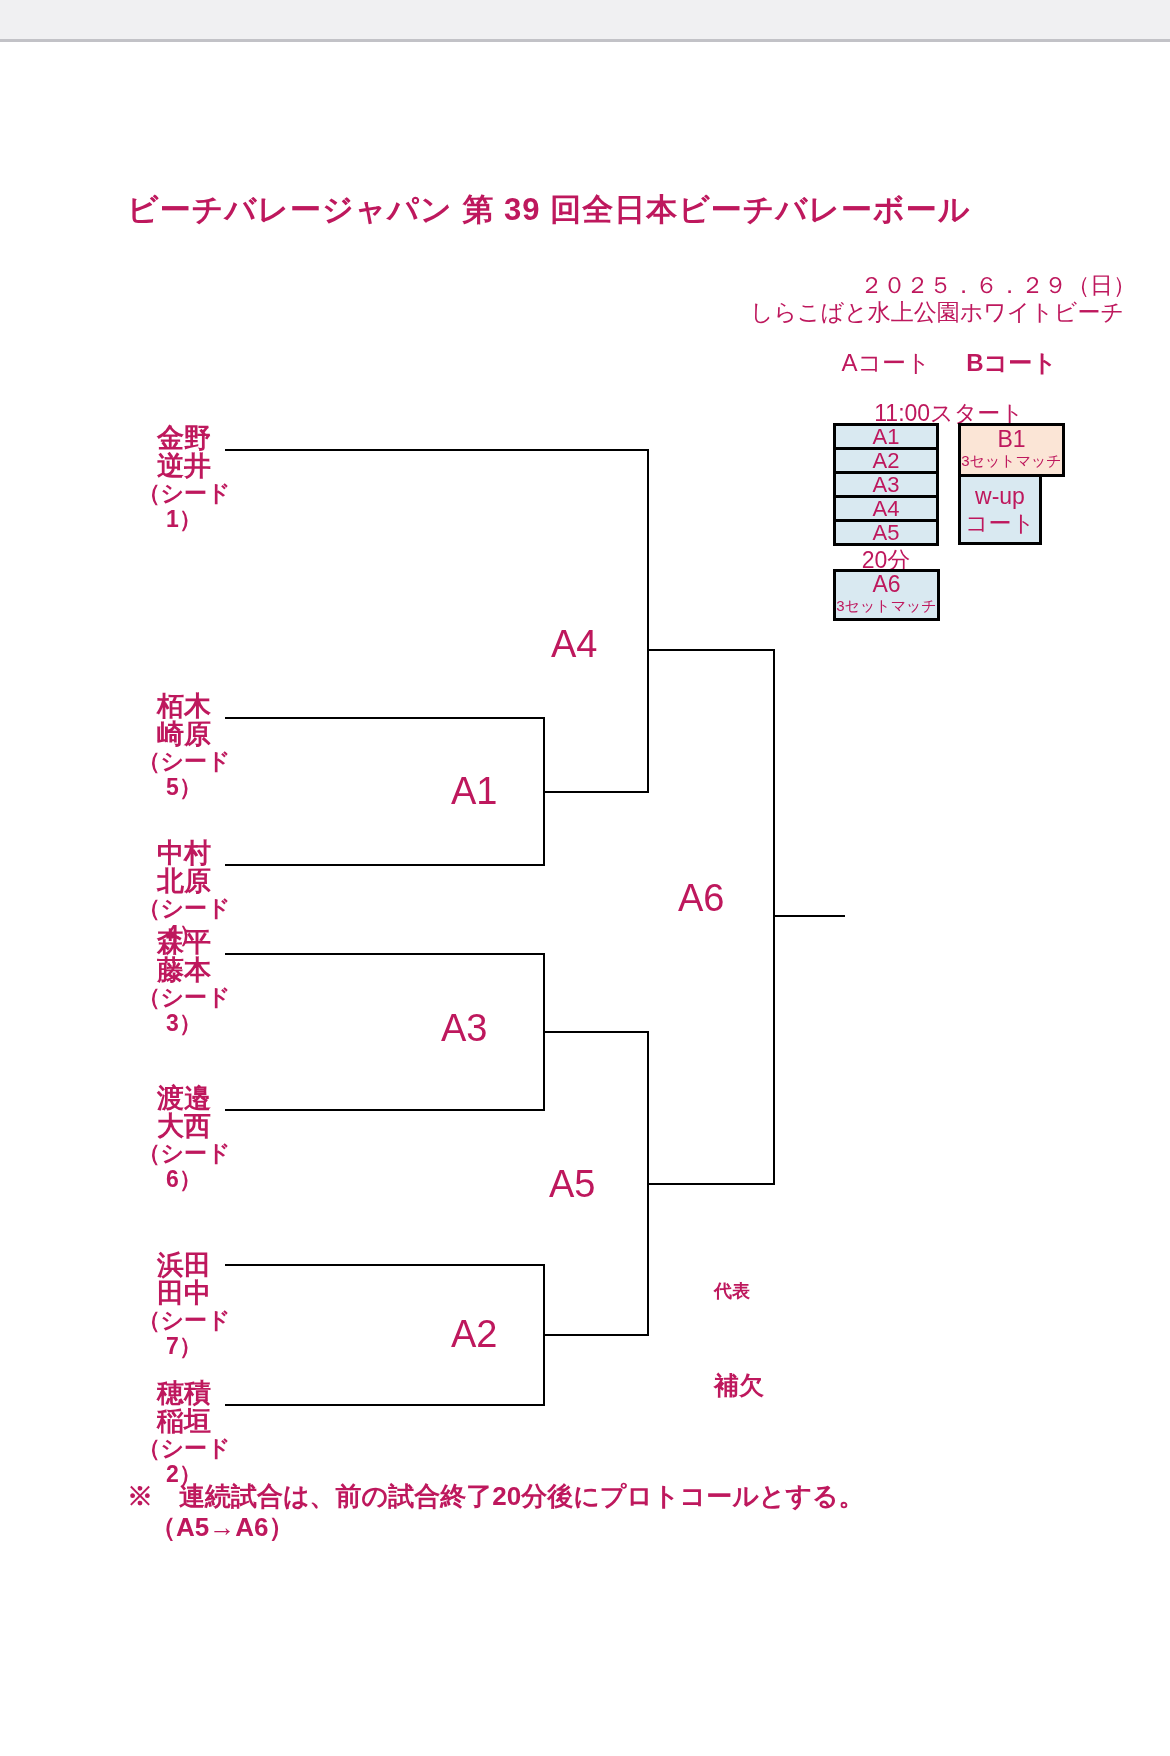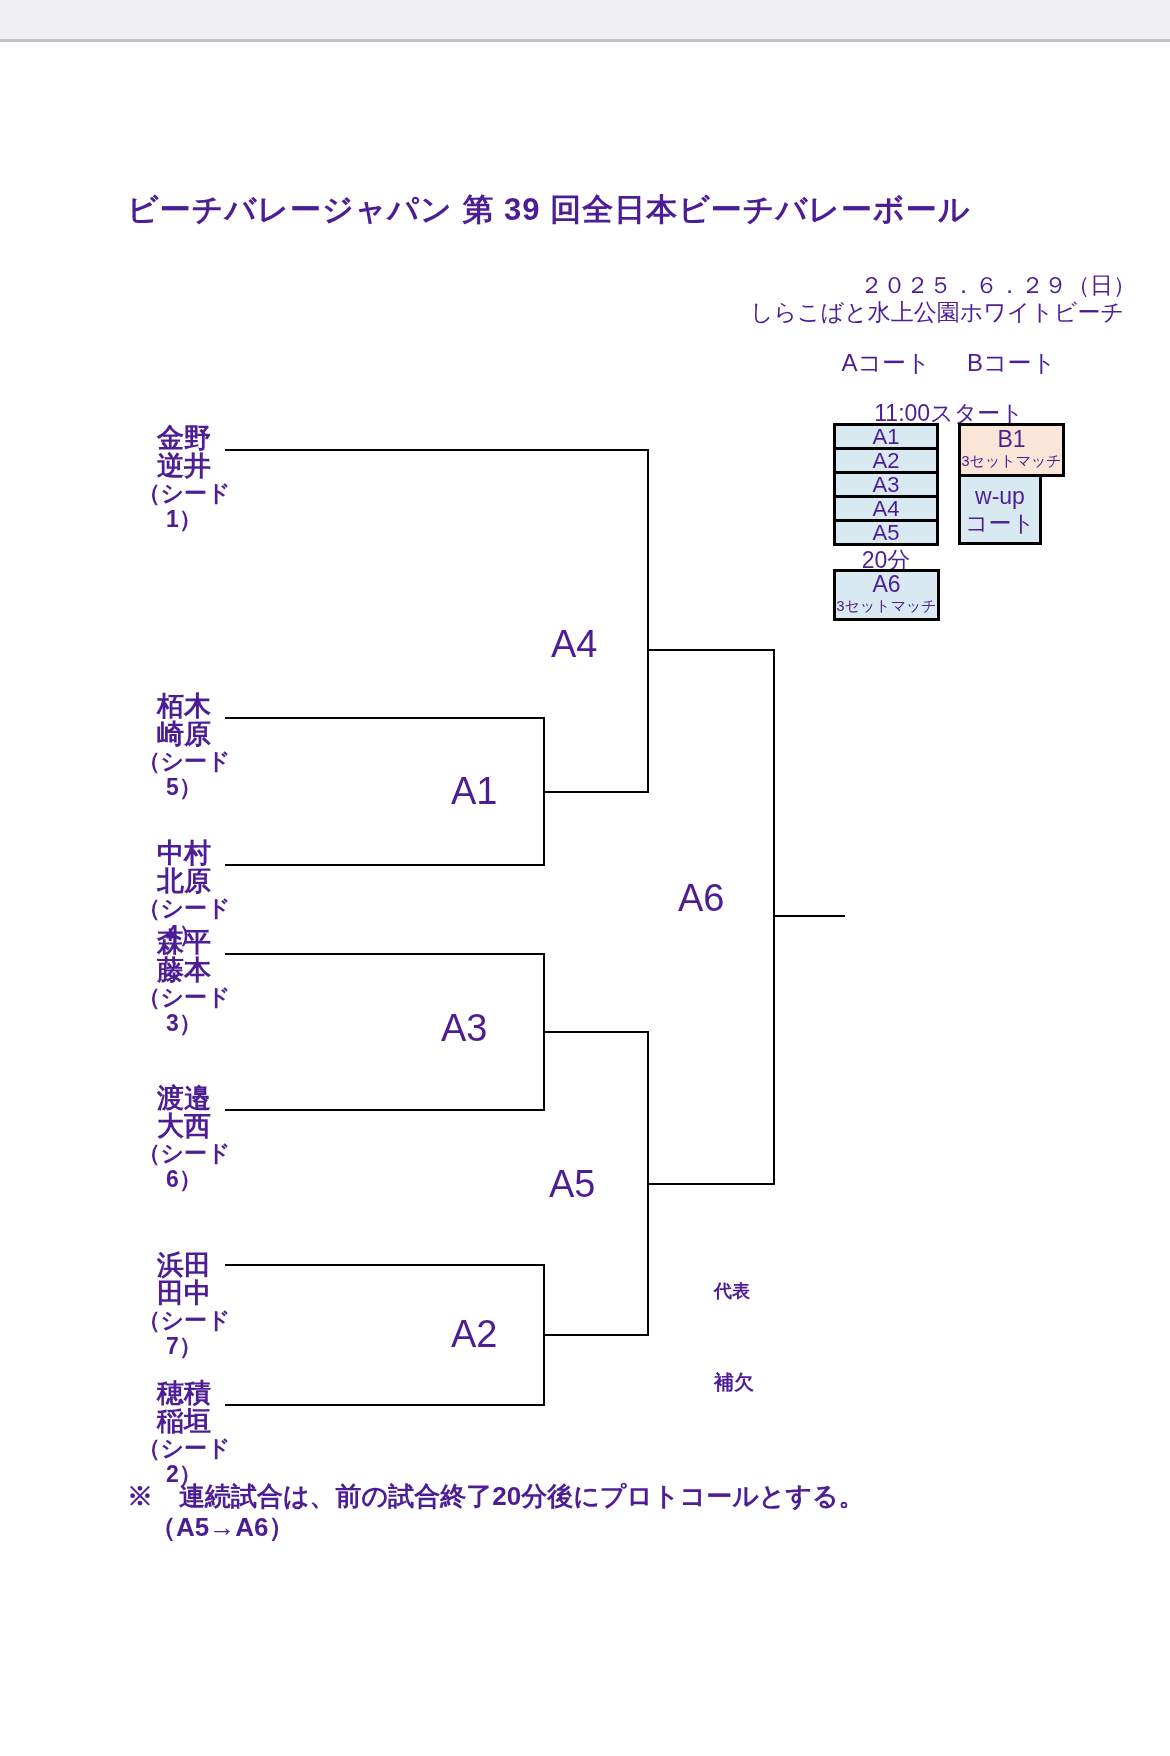--- a/index.html
+++ b/index.html
@@ -1,31 +1,31 @@
 <!DOCTYPE html>
 <html><head>
 <meta charset="utf-8">
 <style>
   html,body { margin:0; padding:0; background:#ffffff; }
   .page {
     position:relative; width:1170px; height:1756px; background:#ffffff;
-    font-family:"Liberation Sans", sans-serif; color:#4c1d95; overflow:hidden;
+    font-family:"Liberation Sans", sans-serif; color:#be185d; overflow:hidden;
   }
   .top-band { position:absolute; left:0; top:0; width:1170px; height:39px;
     background:#f0f0f2; border-bottom:3px solid #c2c2c7; }
 
   .t-abs { position:absolute; white-space:nowrap; }
 
   .title1 { left:127px; top:189px; font-size:31px; font-weight:bold; letter-spacing:1px; }
   .title2 { left:572px; top:227px; font-size:31px; font-weight:bold; letter-spacing:1px; }
   .date   { left:860px; top:270px; font-size:23px; }
   .venue  { left:750px; top:297px; font-size:23px; }
 
   .court-a-h { left:833px; top:347px; width:106px; text-align:center; font-size:24px; }
-  .court-b-h { left:958px; top:347px; width:107px; text-align:center; font-size:24px; }
+  .court-b-h { left:958px; top:347px; width:107px; text-align:center; font-size:24px;font-weight:bold; }
   .start-note { left:833px; top:398px; width:232px; text-align:center; font-size:23px; }
 
   .table-a { position:absolute; left:833px; top:423px; width:106px;
     border:3px solid #000; box-sizing:border-box; background:#d9e9f1; }
   .table-a .row { height:21px; line-height:21px; font-size:22px; text-align:center;
     border-bottom:3px solid #000; }
   .table-a .row:last-child { border-bottom:none; }
 
   .box-b1 { position:absolute; left:958px; top:423px; width:107px; height:54px;
     border:3px solid #000; box-sizing:border-box; background:#fbe5d6; text-align:center; }
@@ -55,21 +55,21 @@
 
   .mlabel { position:absolute; font-size:38px; }
   .ml-a4 { left:551px; top:623px; }
   .ml-a1 { left:451px; top:770px; }
   .ml-a6 { left:678px; top:877px; }
   .ml-a3 { left:441px; top:1007px; }
   .ml-a5 { left:549px; top:1163px; }
   .ml-a2 { left:451px; top:1313px; }
 
   .winner-lbl { left:714px; top:1279px; font-size:18px; font-weight:bold; }
-  .sub-lbl    { left:714px; top:1369px; font-size:20px; font-weight:bold; }
+  .sub-lbl    { left:714px; top:1369px; font-size:25px; font-weight:bold; }
 
   .foot1 { left:127px; top:1479px; font-size:26px; font-weight:bold; }
   .foot2 { left:150px; top:1510px; font-size:26px; font-weight:bold; }
 </style>
 </head>
 <body>
 
 <div class="page">
 
   <div class="top-band"></div>

